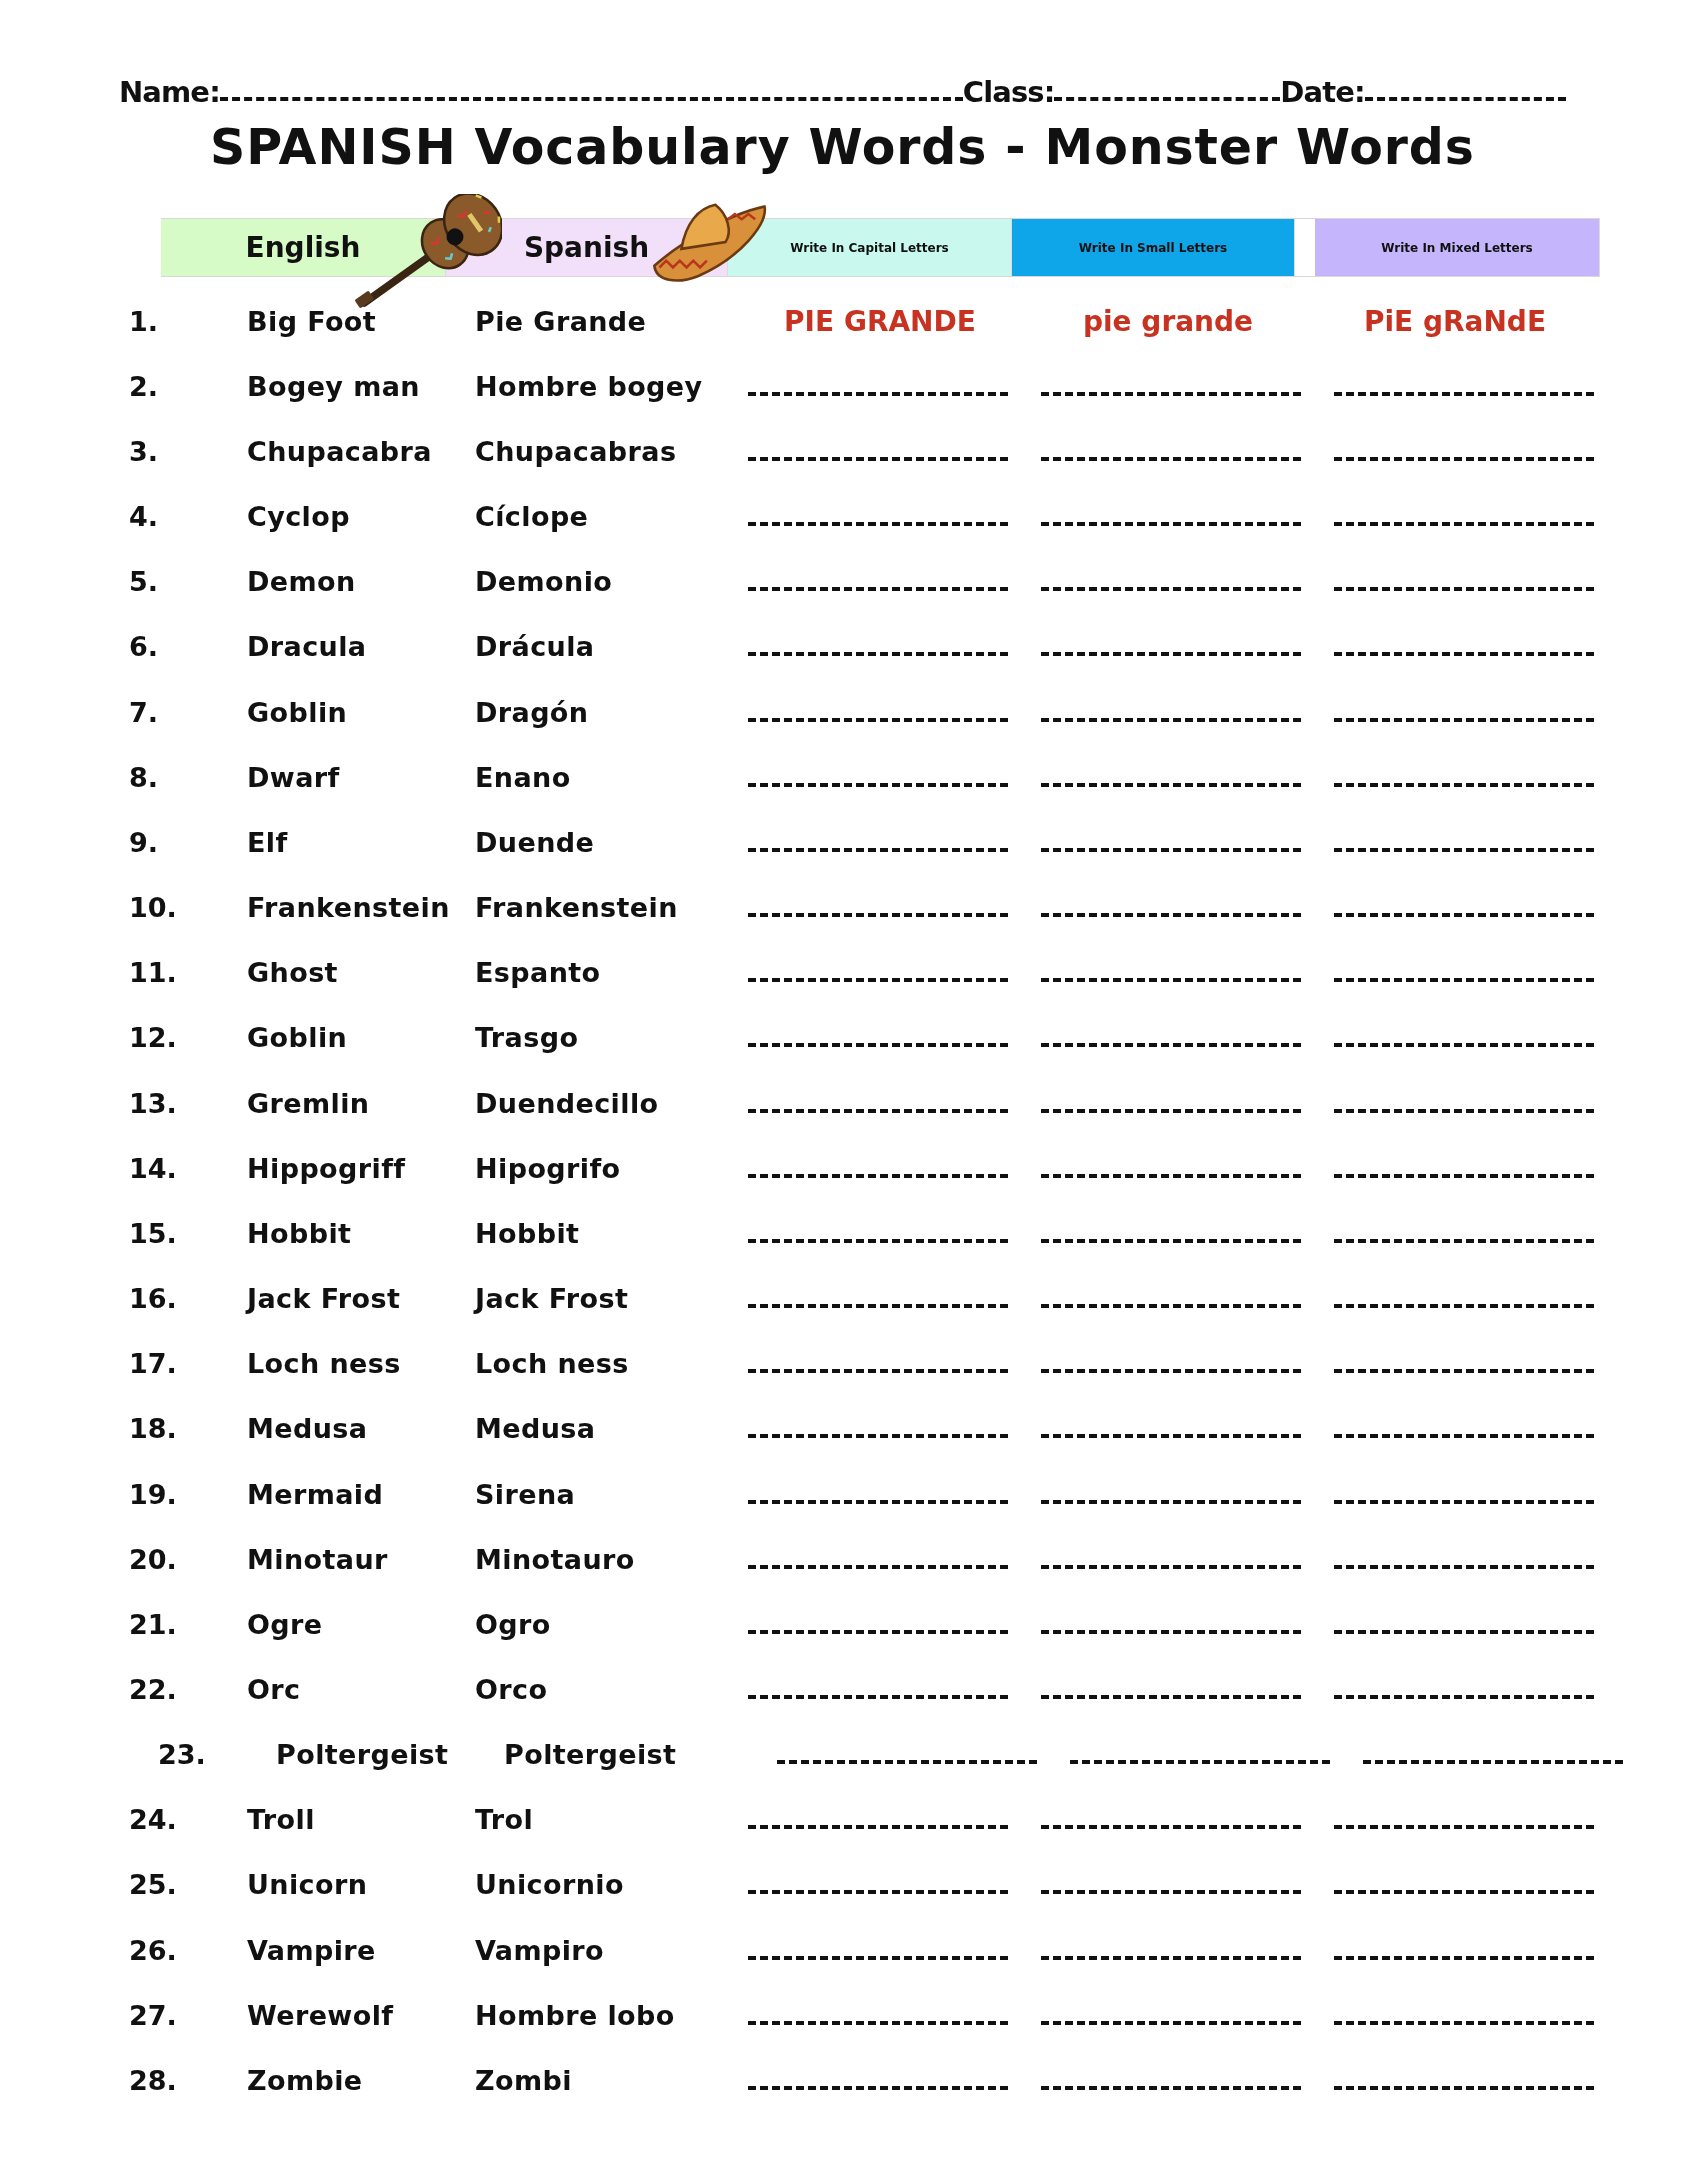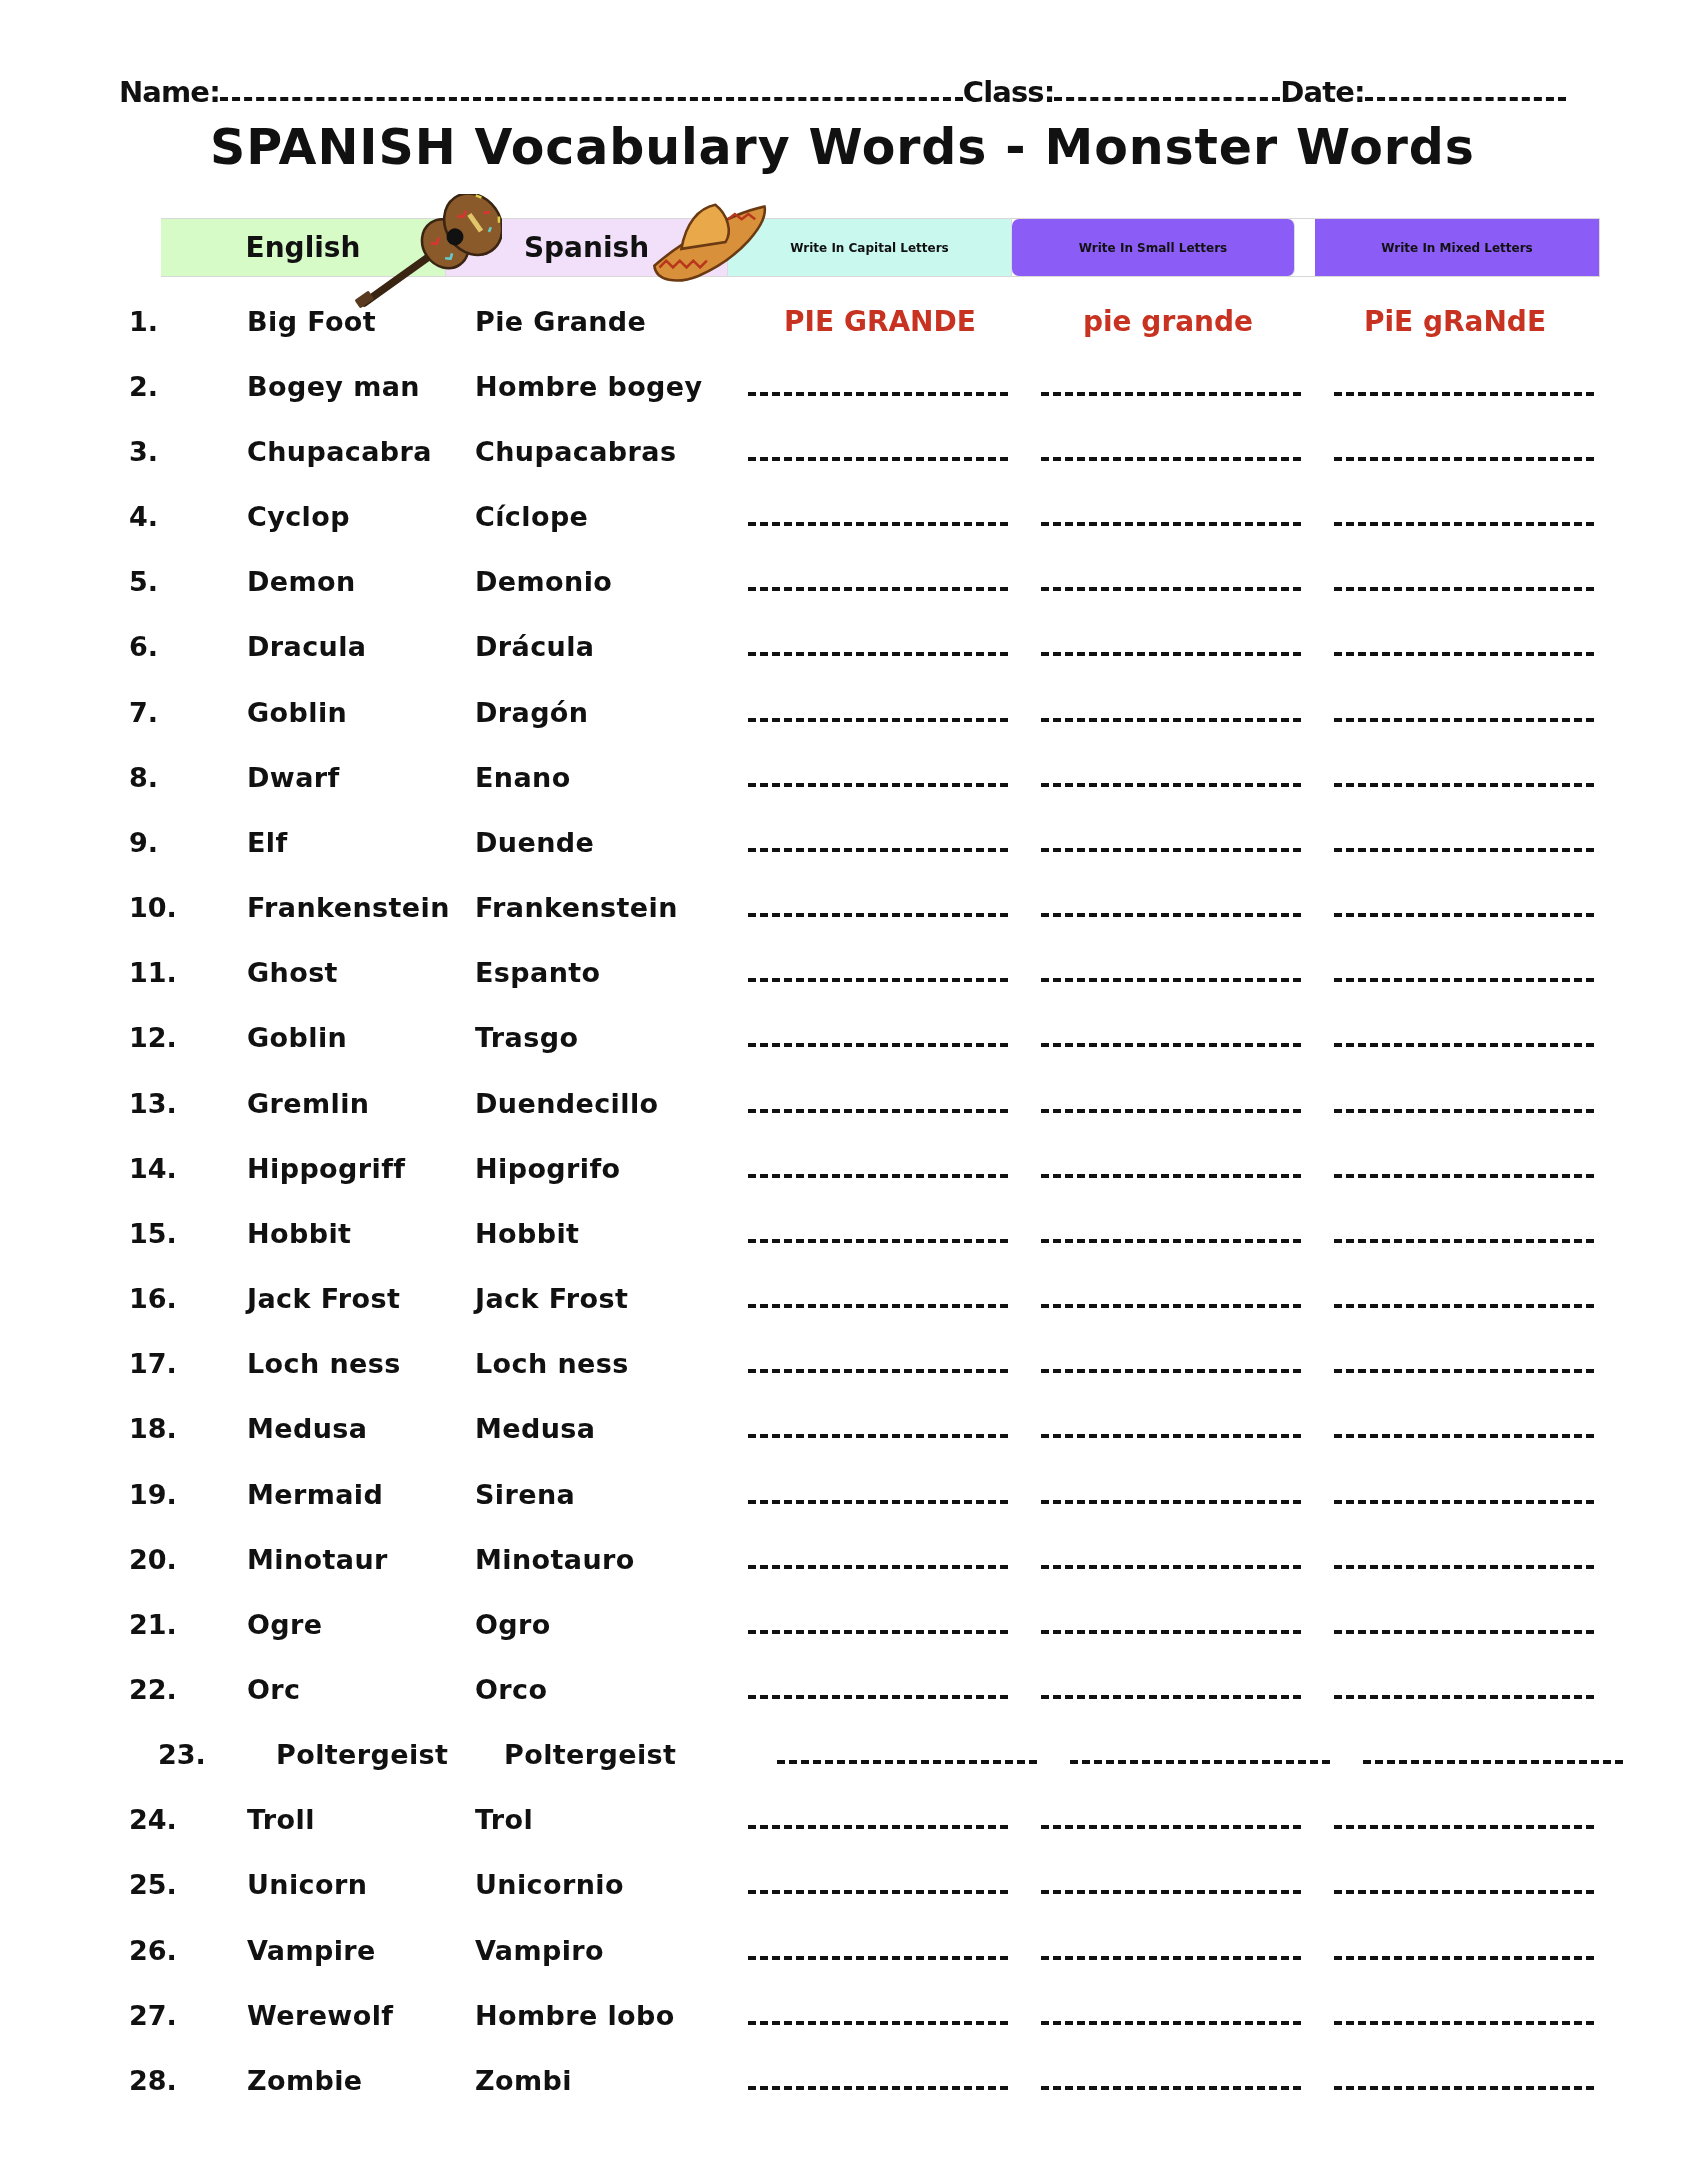--- a/index.html
+++ b/index.html
@@ -44,24 +44,24 @@
 <div class="header-band">
   <div class="hcell big" style="width: 289px; background: rgb(214, 251, 198);">
       <span>English</span>
     </div>
   <div class="hcell big" style="width: 286px; background: rgb(242, 224, 250);">
       <span>Spanish</span>
     </div>
   <div class="hcell small" style="width: 288px; background: rgb(201, 248, 238);">
       <span>Write In Capital Letters</span>
     </div>
-  <div class="hcell small" style="width: 287px; background: #8b5cf6; border-radius: 7px;">
+  <div class="hcell small" style="width: 287px; background: #0ea5e9;">
       <span>Write In Small Letters</span>
     </div>
-  <div class="hcell small" style="width: 289px; background: #8b5cf6; margin-left: 20px;">
+  <div class="hcell small" style="width: 289px; background: #c4b5fd; margin-left: 20px;">
       <span>Write In Mixed Letters</span>
     </div>
 </div>
 
 <svg class="deco" style="left:349px;top:194px" width="153" height="115" viewBox="0 0 180 135">
   <line x1="18" y1="128" x2="120" y2="55" stroke="#3a2412" stroke-width="9" stroke-linecap="round"></line>
   <rect x="8" y="118" width="20" height="12" rx="2" fill="#5a3a1e" transform="rotate(-35 18 124)"></rect>
   <g transform="rotate(-35 128 48)">
     <ellipse cx="110" cy="48" rx="26" ry="30" fill="#8b5a2b" stroke="#3a2412" stroke-width="3"></ellipse>
     <ellipse cx="150" cy="48" rx="32" ry="38" fill="#8b5a2b" stroke="#3a2412" stroke-width="3"></ellipse>

